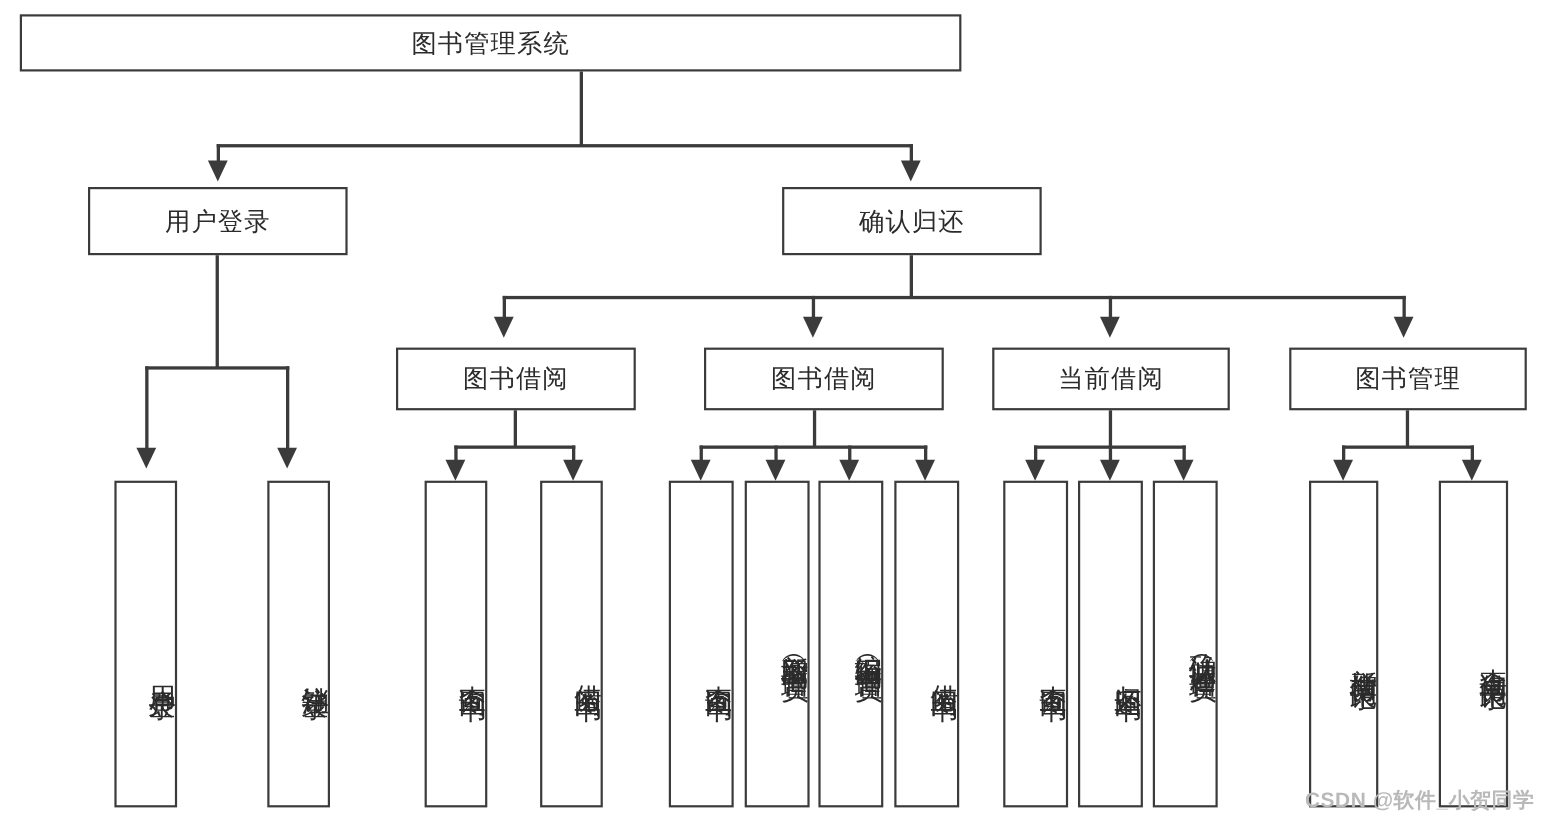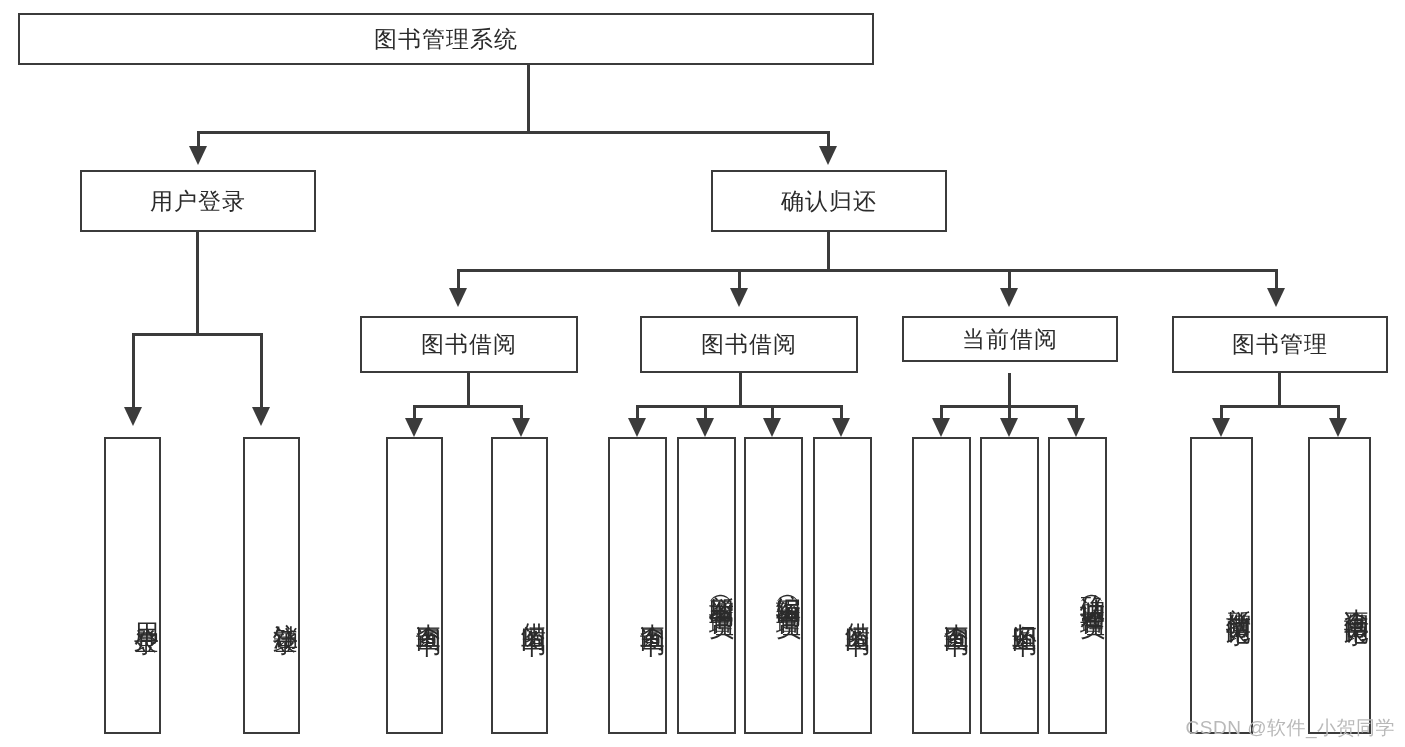--- a/index.html
+++ b/index.html
@@ -77,20 +77,21 @@
   }
   
   .watermark {
     position: absolute;
     right: 10px;
     bottom: 6px;
     font-size: 19px;
     color: #b9b9b9;
     white-space: nowrap;
     letter-spacing: 0.5px;
+    font-weight: bold;
   }
 </style>
 </head>
 <body>
 
 <div id="diagram-root">
 
   <div class="node horizontal" style="left:18px; top:13px; width:856px; height:52px;">图书管理系统</div>
 
   <div class="line-v" style="left:527px; top:65px; width:3px; height:68px;"></div>
@@ -119,21 +120,21 @@
   <div class="arrow-down" style="left:449px; top:288px;"></div>
   <div class="line-v" style="left:738px; top:269px; width:3px; height:20px;"></div>
   <div class="arrow-down" style="left:730px; top:288px;"></div>
   <div class="line-v" style="left:1008px; top:269px; width:3px; height:20px;"></div>
   <div class="arrow-down" style="left:1000px; top:288px;"></div>
   <div class="line-v" style="left:1275px; top:269px; width:3px; height:20px;"></div>
   <div class="arrow-down" style="left:1267px; top:288px;"></div>
 
   <div class="node horizontal" style="left:360px; top:316px; width:218px; height:57px;">图书借阅</div>
   <div class="node horizontal" style="left:640px; top:316px; width:218px; height:57px;">图书借阅</div>
-  <div class="node horizontal" style="left:902px; top:316px; width:216px; height:46px;">当前借阅</div>
+  <div class="node horizontal" style="left:902px; top:316px; width:216px; height:57px;">当前借阅</div>
   <div class="node horizontal" style="left:1172px; top:316px; width:216px; height:57px;">图书管理</div>
 
   <div class="line-v" style="left:467px; top:373px; width:3px; height:34px;"></div>
   <div class="line-h" style="left:413px; top:405px; width:110px; height:3px;"></div>
   <div class="line-v" style="left:413px; top:405px; width:3px; height:14px;"></div>
   <div class="arrow-down" style="left:405px; top:418px;"></div>
   <div class="line-v" style="left:520px; top:405px; width:3px; height:14px;"></div>
   <div class="arrow-down" style="left:512px; top:418px;"></div>
 
   <div class="line-v" style="left:739px; top:373px; width:3px; height:34px;"></div>

